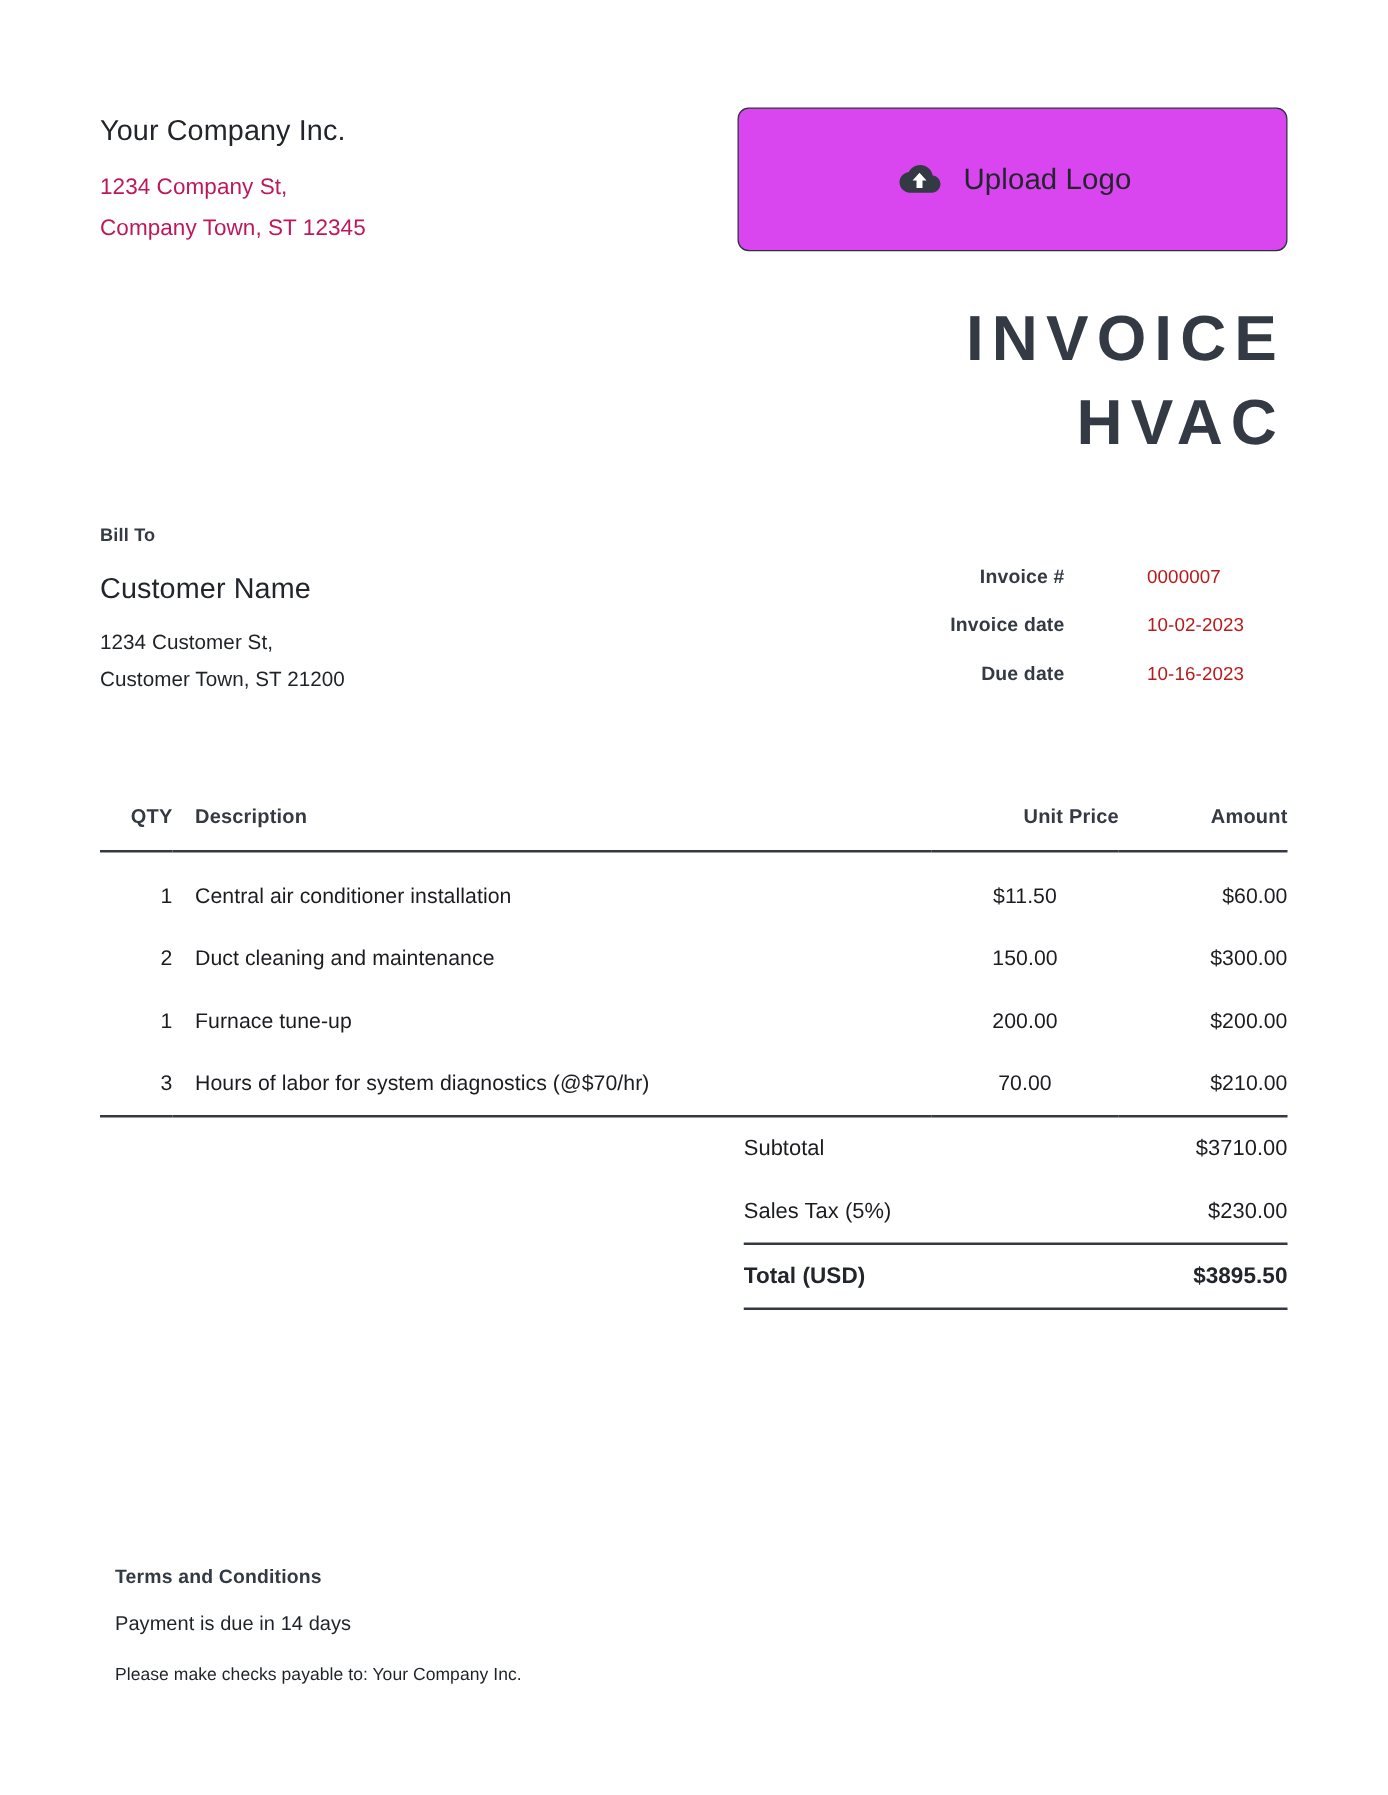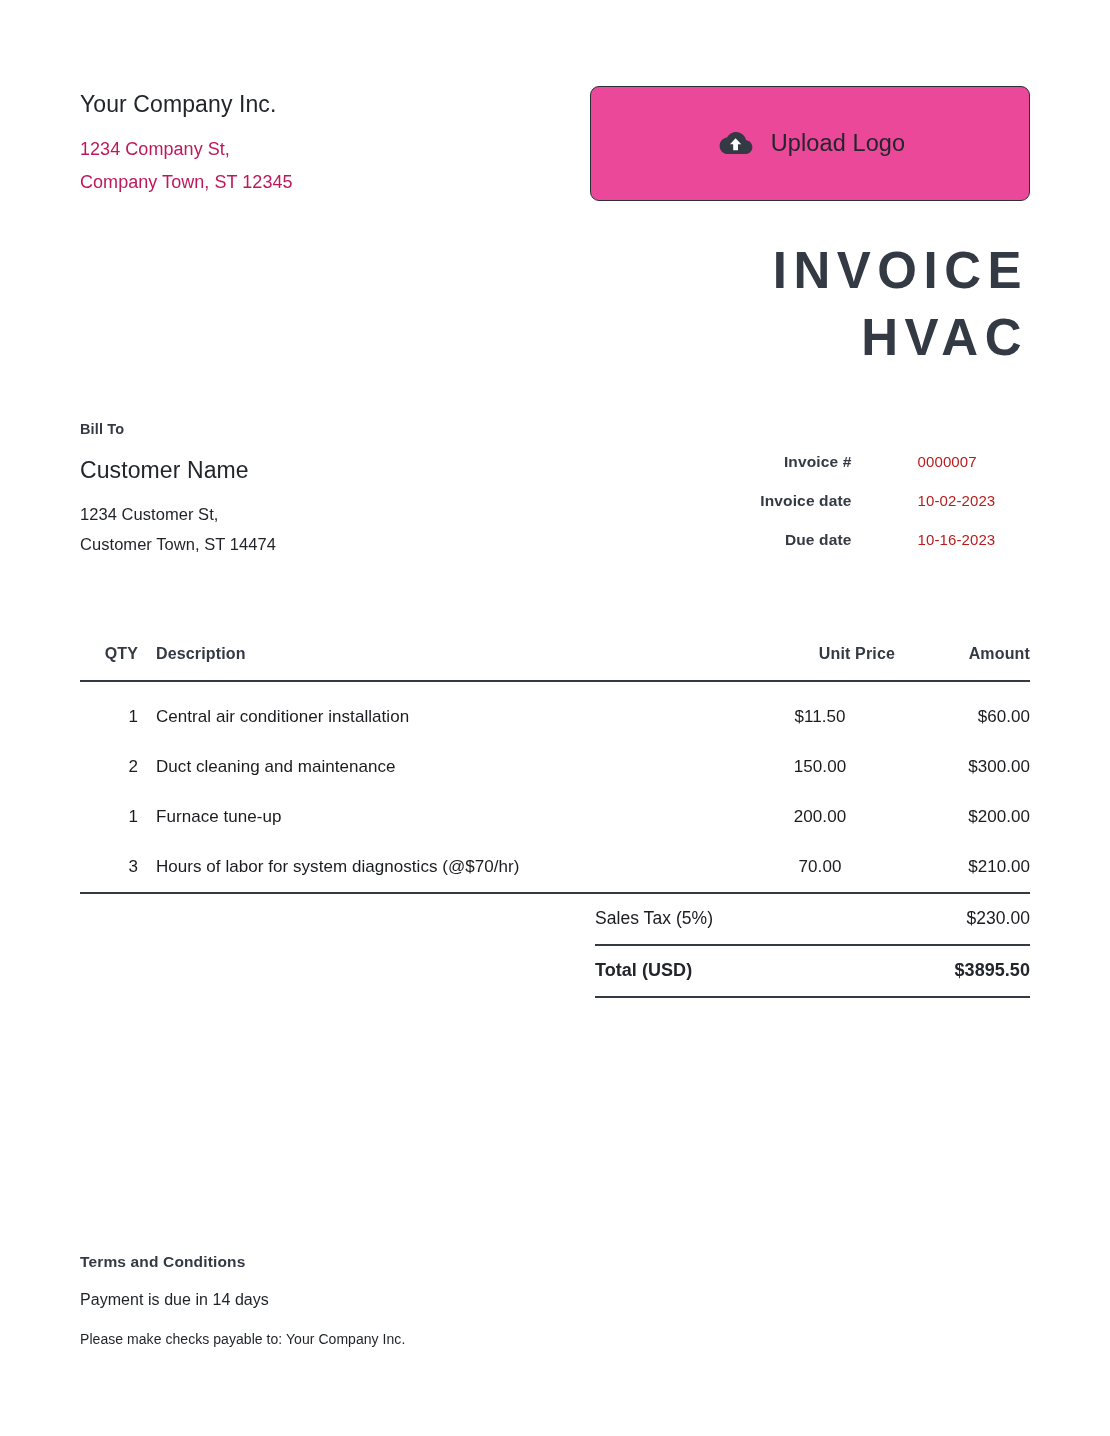--- a/index.html
+++ b/index.html
@@ -48,21 +48,21 @@
     color: #be185d;
     line-height: 1.85;
     letter-spacing: 0.05px;
   }
 
   .upload-logo {
     width: 440px;
     height: 115px;
     border: 1.4px solid #2c3139;
     border-radius: 9px;
-    background: #ec4899;
+    background: #d946ef;
     display: flex;
     align-items: center;
     justify-content: center;
     gap: 16px;
     cursor: pointer;
     box-sizing: border-box;
   }
   .upload-logo .cloud-icon {
     display: flex;
     align-items: center;
@@ -207,21 +207,21 @@
     font-weight: 700;
     color: #22262c;
     font-size: 18px;
     border-top: 2.2px solid #343a44;
     border-bottom: 2.2px solid #343a44;
   }
 
   
   .terms {
     position: absolute;
-    left: 80px;
+    left: 92px;
     top: 1253px;
   }
   .terms-title {
     font-size: 15.5px;
     font-weight: 700;
     color: #343a44;
     letter-spacing: 0.15px;
     margin-bottom: 20px;
   }
   .terms-line {
@@ -262,21 +262,21 @@
   <div class="doc-title">
     <span class="title-line">INVOICE</span>
     <span class="title-line">HVAC</span>
   </div>
 
   <div class="mid-section">
     <div>
       <div class="bill-to-label">Bill To</div>
       <div class="customer-name">Customer Name</div>
       <div class="customer-addr-line">1234 Customer St,</div>
-      <div class="customer-addr-line">Customer Town, ST 14474</div>
+      <div class="customer-addr-line">Customer Town, ST 21200</div>
     </div>
 
     <table class="meta-table">
       <tbody>
         <tr>
           <td class="meta-label">Invoice #</td>
           <td class="meta-value">0000007</td>
         </tr>
         <tr>
           <td class="meta-label">Invoice date</td>
@@ -324,20 +324,24 @@
         <td class="td-unit">70.00</td>
         <td class="td-amount">$210.00</td>
       </tr>
     </tbody>
   </table>
 
   <div class="totals-wrap">
     <table class="totals">
       <tbody>
         <tr>
+          <td class="t-label">Subtotal</td>
+          <td class="t-value">$3710.00</td>
+        </tr>
+        <tr>
           <td class="t-label">Sales Tax (5%)</td>
           <td class="t-value">$230.00</td>
         </tr>
         <tr class="total-row">
           <td class="t-label">Total (USD)</td>
           <td class="t-value">$3895.50</td>
         </tr>
       </tbody>
     </table>
   </div>

